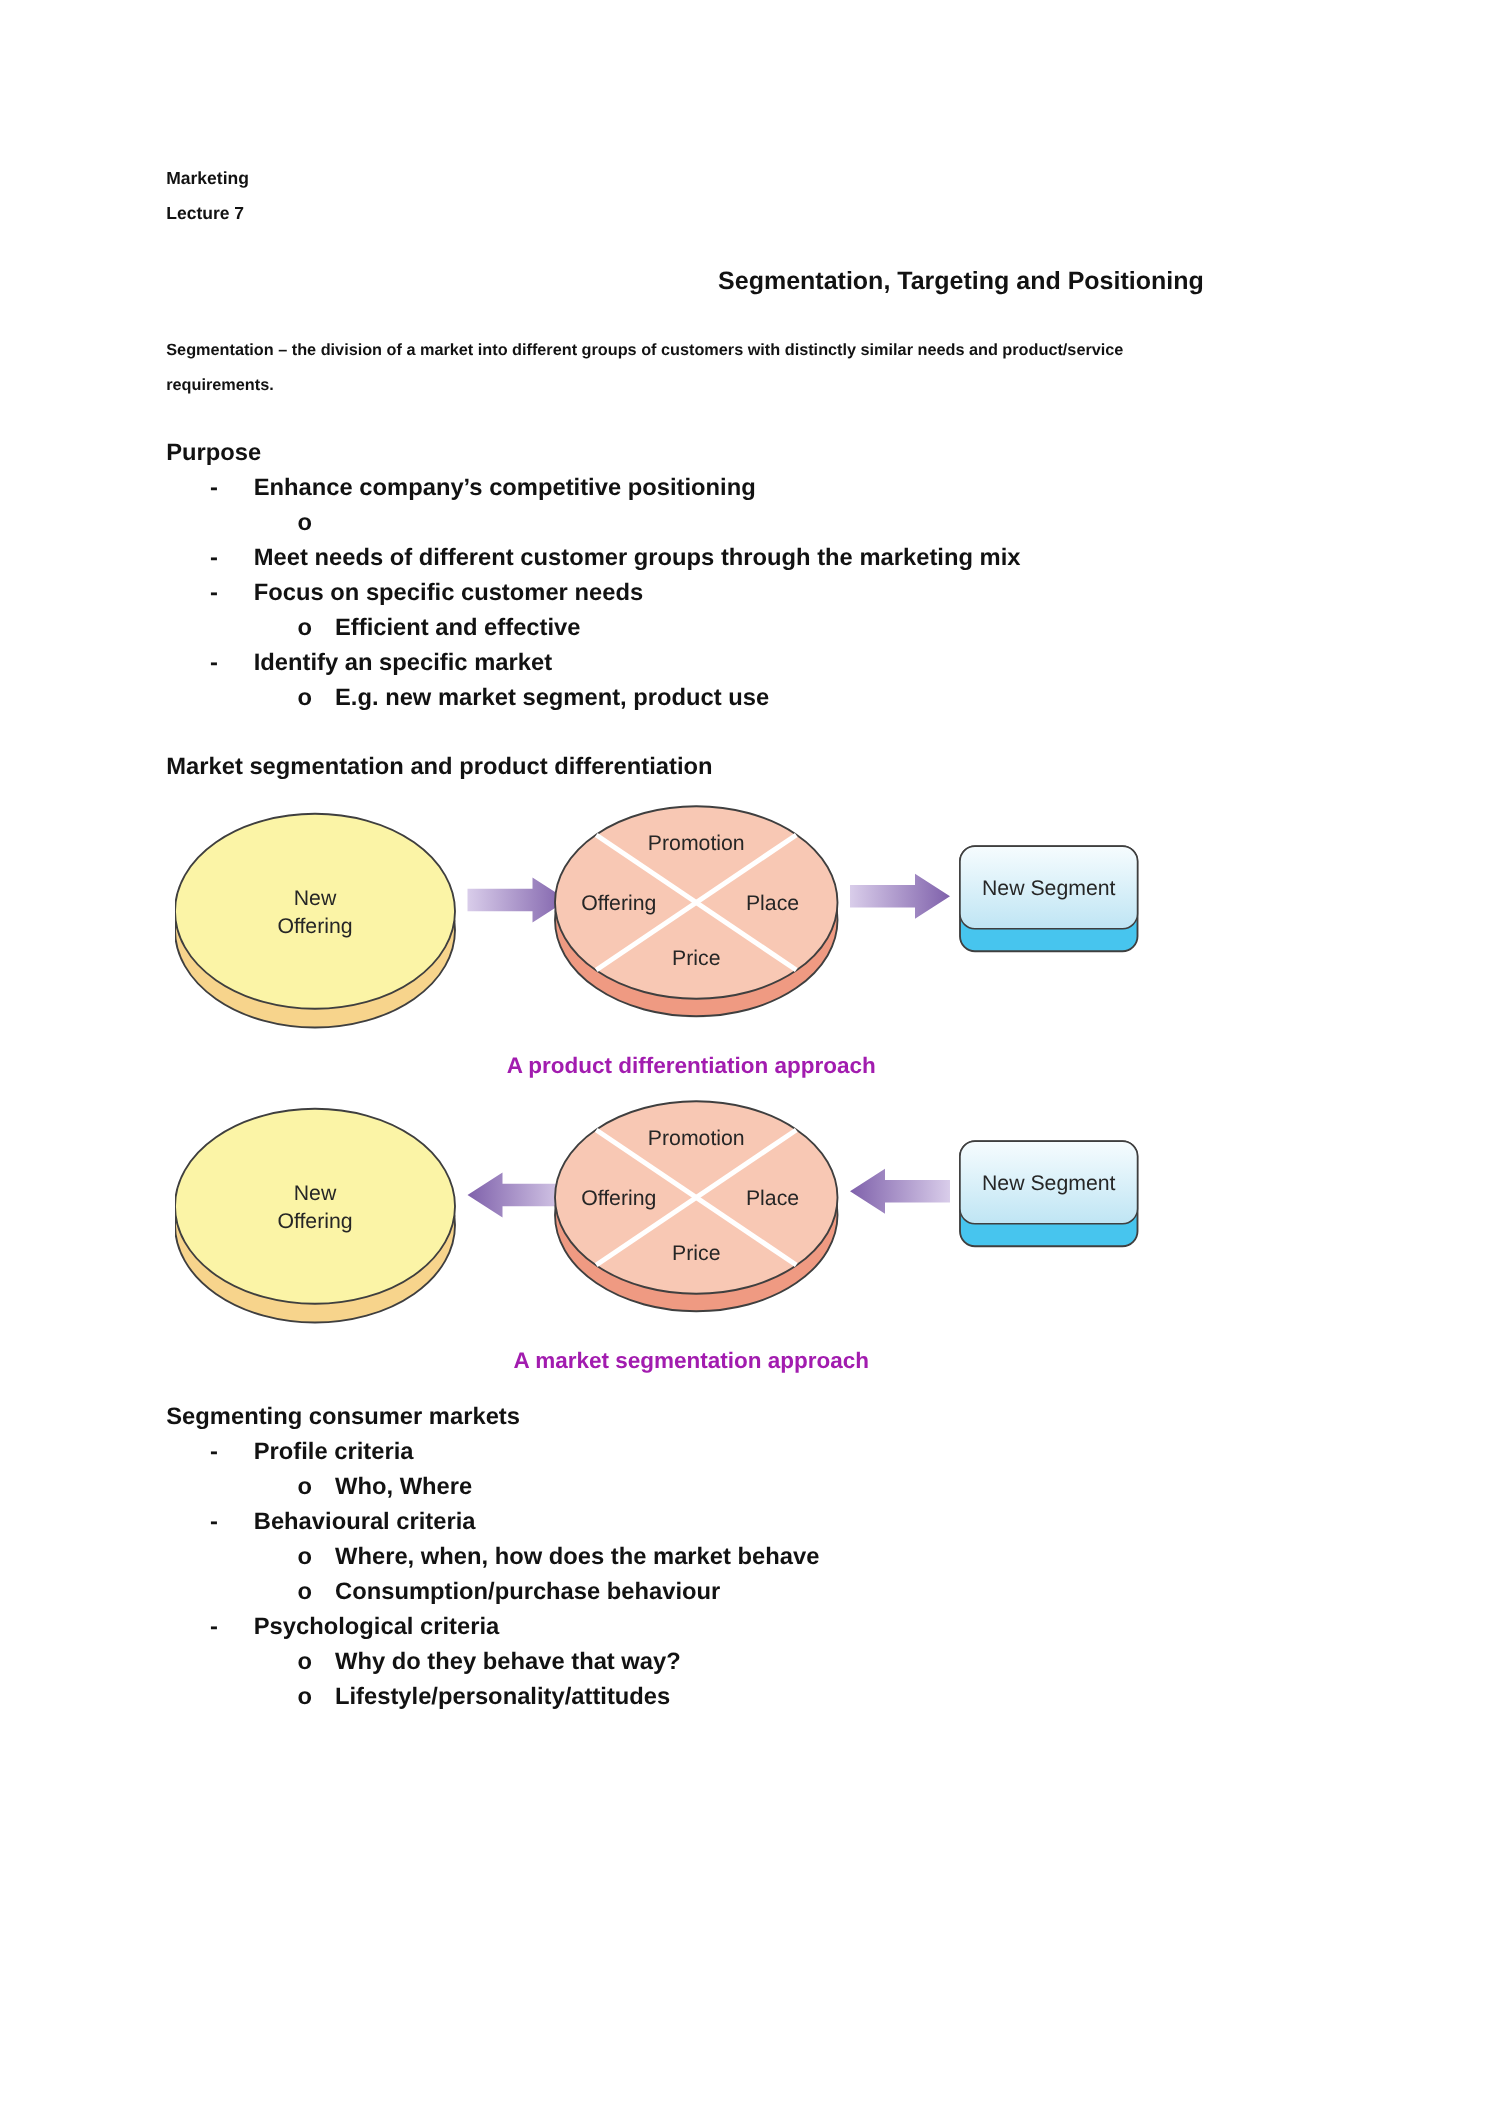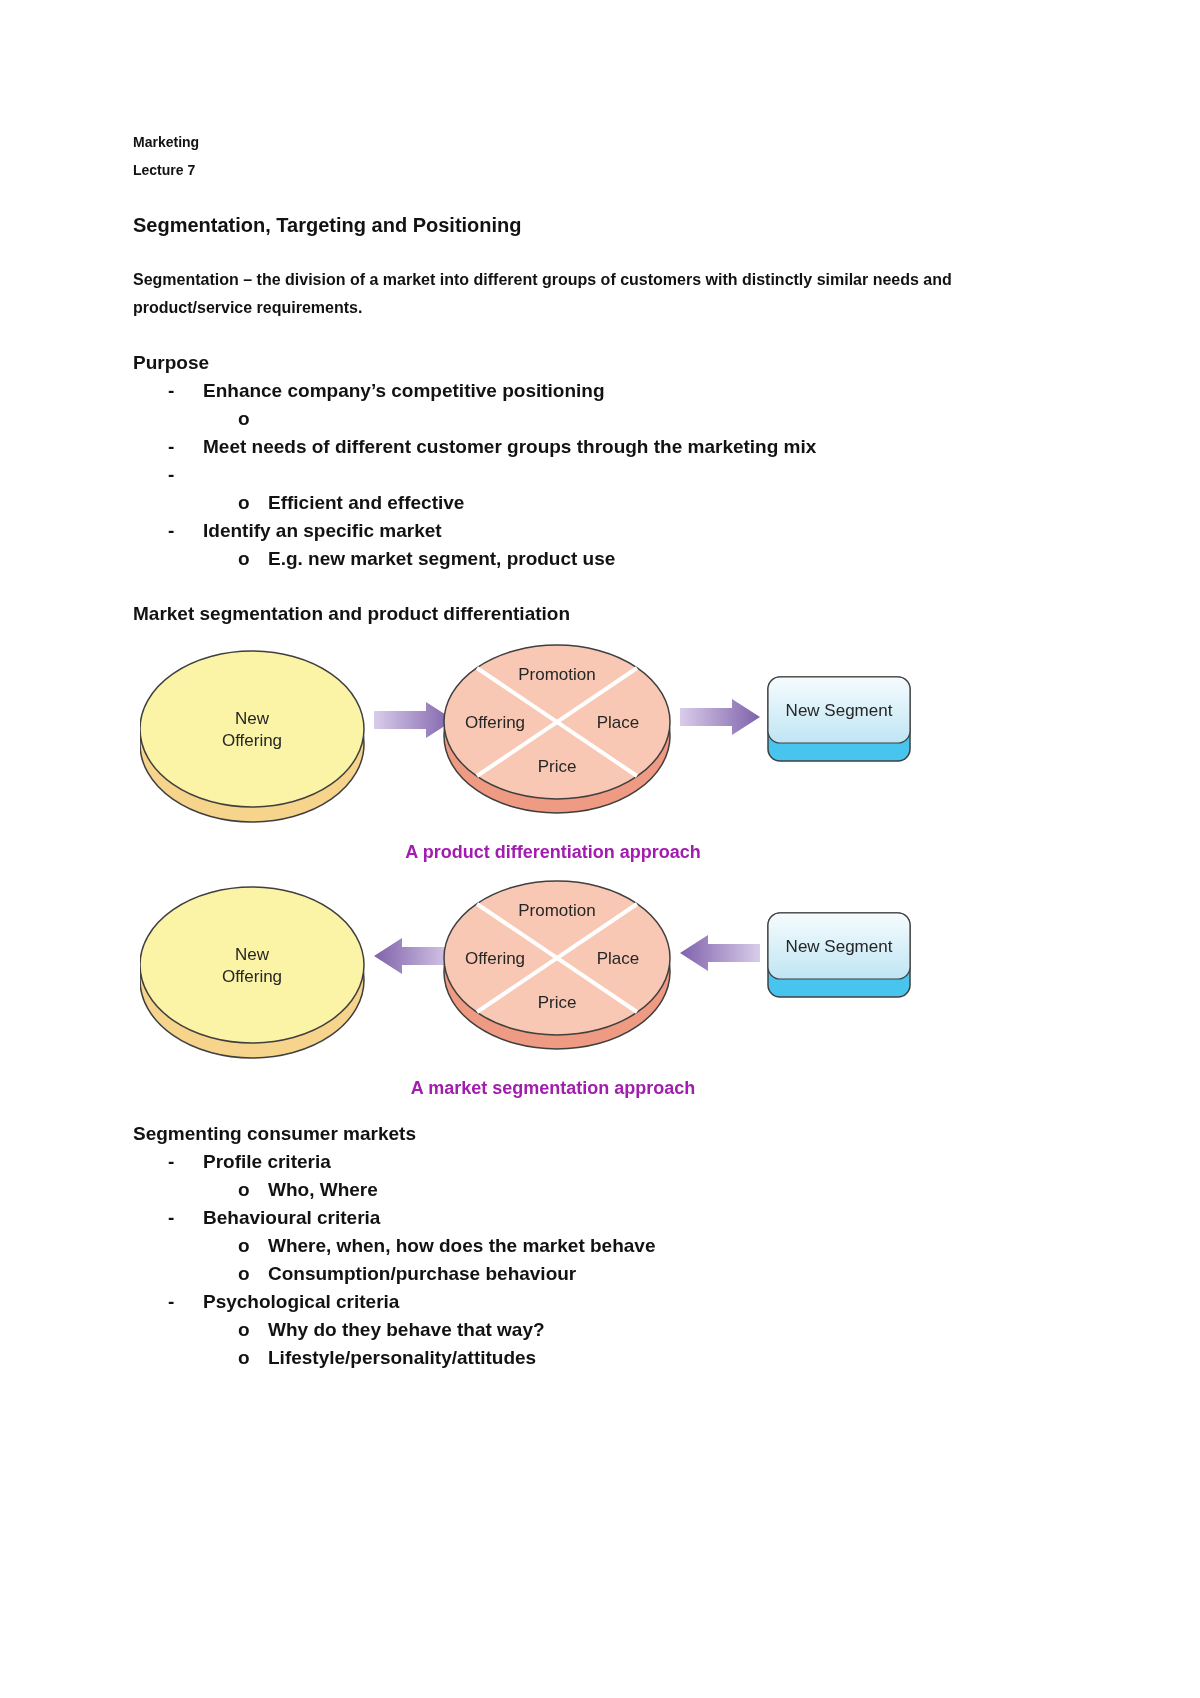--- a/index.html
+++ b/index.html
@@ -4,22 +4,22 @@
 <style>
   * { margin:0; padding:0; box-sizing:border-box; }
   html,body { background:#ffffff; }
   body {
     width:1200px; height:1698px; overflow:hidden;
     font-family:"Liberation Sans", sans-serif;
     color:#121212;
   }
   .page { padding:128px 100px 0 133px; }
   .line  { font-size:14px; font-weight:bold; line-height:28px; }
-  .title { font-size:20px; font-weight:bold; line-height:28px; text-align:left; width:830px; margin-top:27px; }
-  .intro { font-size:16px; font-weight:bold; line-height:28px; width:830px; margin-top:27px; }
+  .title { font-size:20px; font-weight:bold; line-height:28px; text-align:right; width:830px; margin-top:27px; }
+  .intro { font-size:13px; font-weight:bold; line-height:28px; width:830px; margin-top:27px; }
   .heading { font-size:19px; font-weight:bold; line-height:28px; margin-top:27px; }
   .list { font-size:19px; font-weight:bold; }
   .li { display:flex; line-height:28px; }
   .li.l1 { padding-left:35px; }
   .li.l1 .marker { width:35px; flex:0 0 35px; }
   .li.l2 { padding-left:105px; }
   .li.l2 .marker { width:30px; flex:0 0 30px; }
   .diagram-wrap { width:840px; }
   .diagram-wrap.first { margin-top:16px; }
   .diagram-wrap.second { margin-top:16px; }
@@ -49,20 +49,21 @@
     </div>
     <div class="li l2">
       <span class="marker">o</span>
     </div>
     <div class="li l1">
       <span class="marker">-</span>
       <span>Meet needs of different customer groups through the marketing mix</span>
     </div>
     <div class="li l1">
       <span class="marker">-</span>
+      <span>Focus on specific customer needs</span>
     </div>
     <div class="li l2">
       <span class="marker">o</span>
       <span>Efficient and effective</span>
     </div>
     <div class="li l1">
       <span class="marker">-</span>
       <span>Identify an specific market</span>
     </div>
     <div class="li l2">

